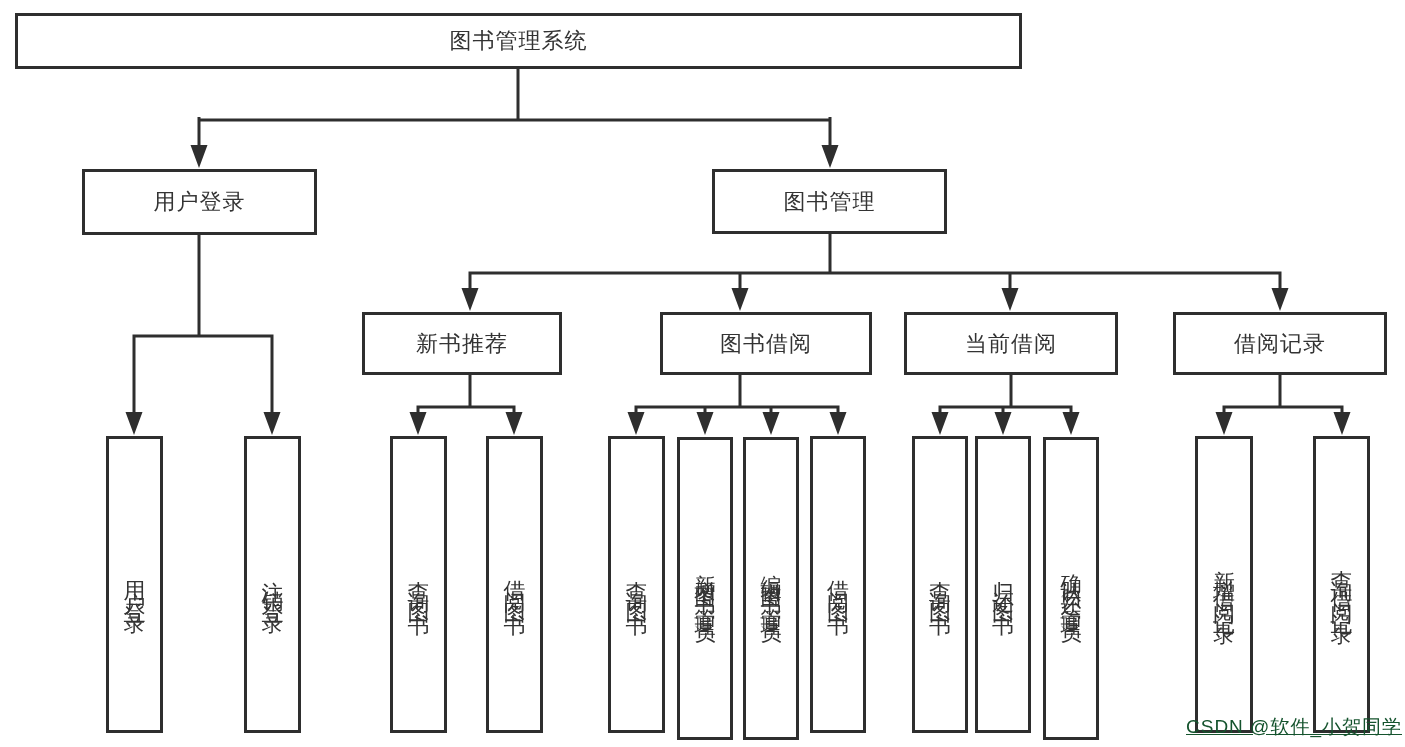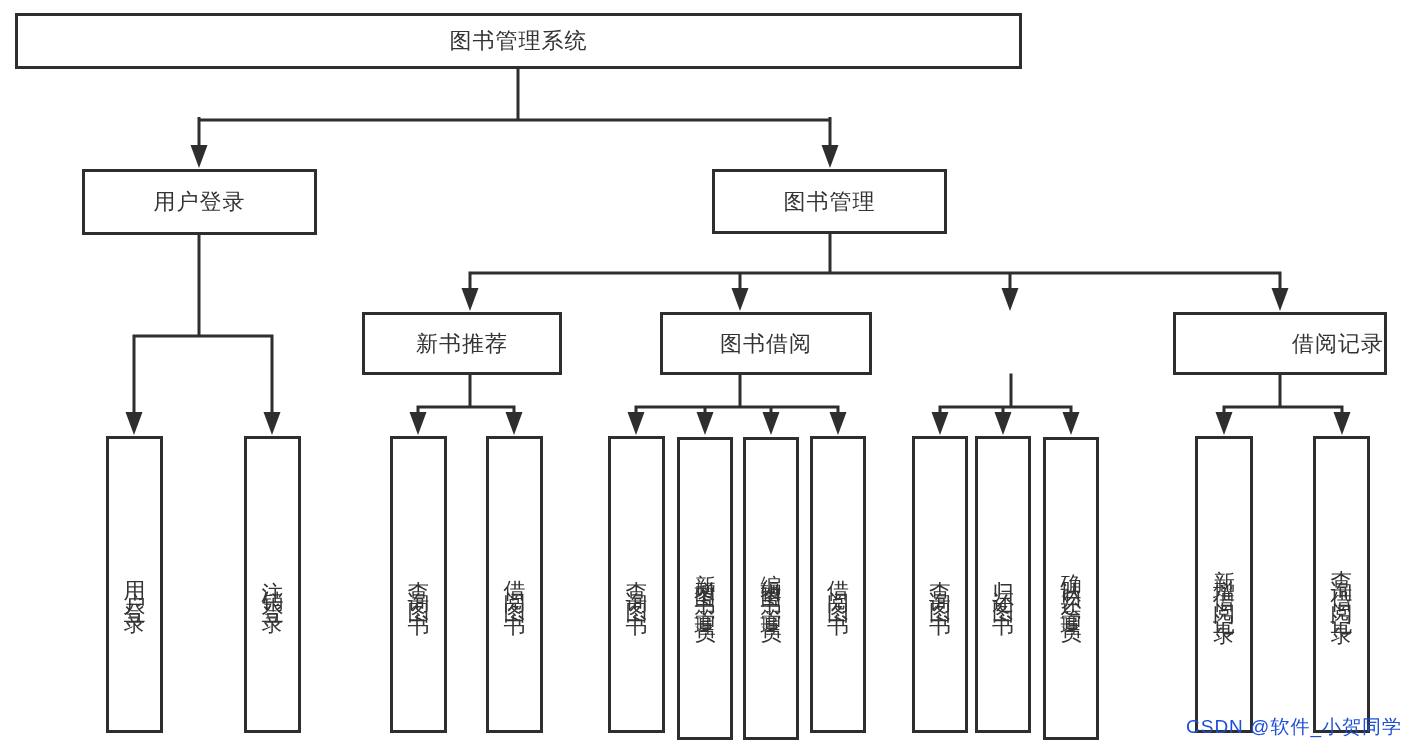--- a/index.html
+++ b/index.html
@@ -46,23 +46,24 @@
   .v-node.dense {
     font-size: 21px;
     letter-spacing: 7px;
   }
   .watermark {
     position: absolute;
     left: 1186px;
     top: 714px;
     font-size: 19px;
     letter-spacing: 1px;
-    color: #1d4ed8;
+    color: #14532d;
     z-index: 3;
     white-space: nowrap;
+    text-decoration: underline;
   }
 </style>
 </head>
 <body>
 
 <div class="canvas">
 
   <svg class="connectors" width="1405" height="747" viewBox="0 0 1405 747">
     <path d="M518 69 L518 120
          M199 120 L830 120
@@ -128,21 +129,24 @@
   <div class="node h-node" style="left:712px; top:169px; width:235px; height:65px;text-align:center;">
     <span>图书管理</span>
   </div>
 
   <div class="node h-node" style="left:362px; top:312px; width:200px; height:63px;">
     <span>新书推荐</span>
   </div>
   <div class="node h-node" style="left:634px; top:312px; width:212px; height:63px;margin-left:26px;">
     <span>图书借阅</span>
   </div>
-  <div class="node h-node" style="left:1173px; top:312px; width:214px; height:63px;justify-content:flex-end;">
+  <div class="node h-node" style="left:904px; top:312px; width:214px; height:63px;">
+    <span>当前借阅</span>
+  </div>
+  <div class="node h-node" style="left:1173px; top:312px; width:214px; height:63px;">
     <span>借阅记录</span>
   </div>
 
   <div class="node v-node" style="left:106px; top:436px; width:57px; height:297px;">
     <span>用户登录</span>
   </div>
   <div class="node v-node" style="left:244px; top:436px; width:57px; height:297px;">
     <span>注销登录</span>
   </div>
 

